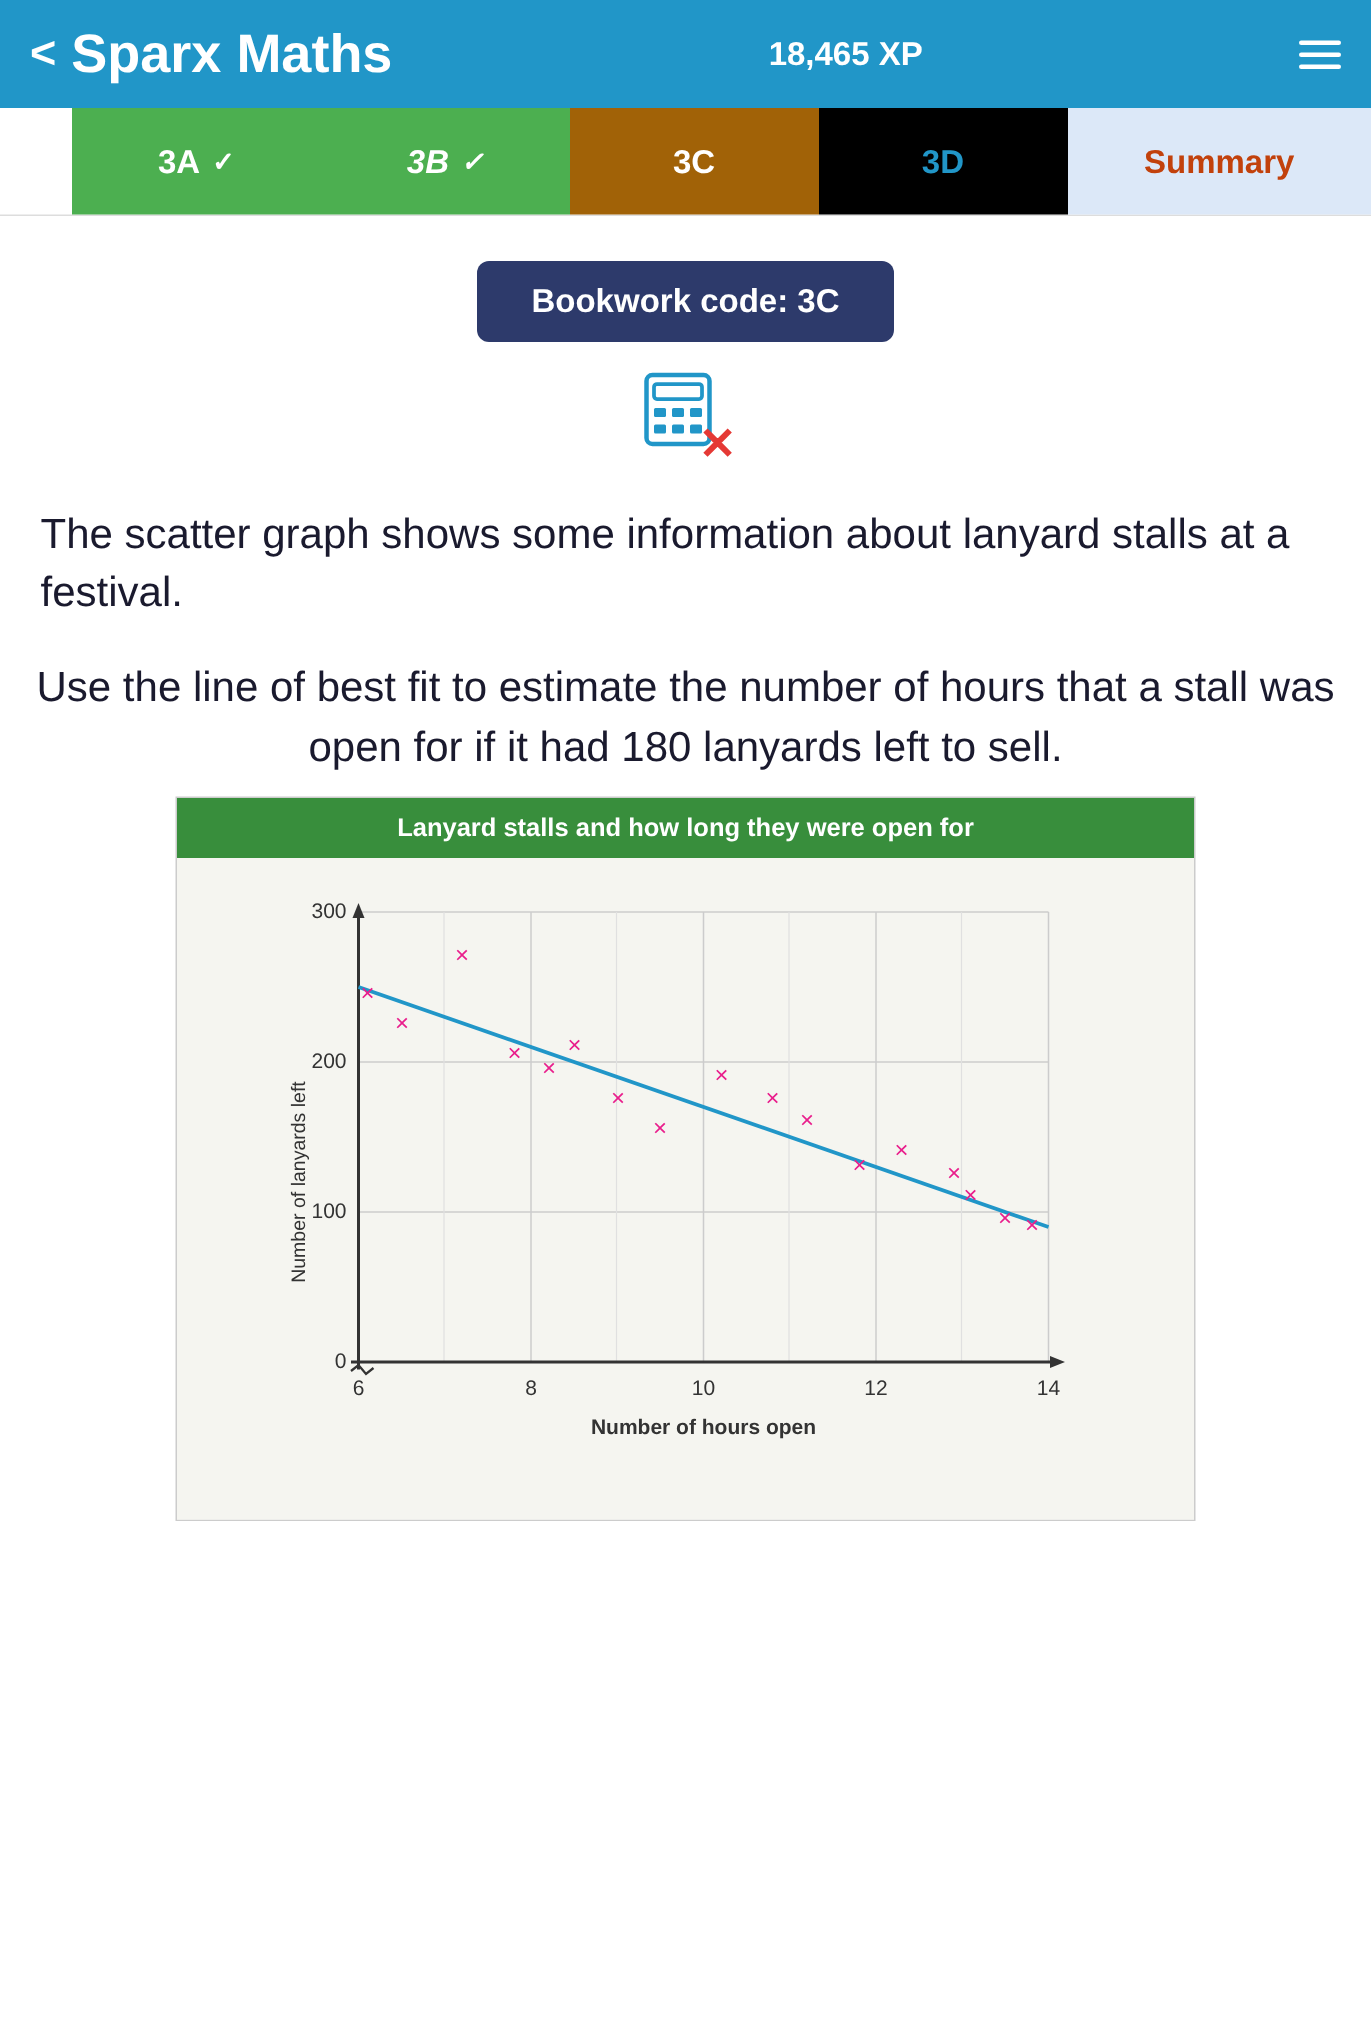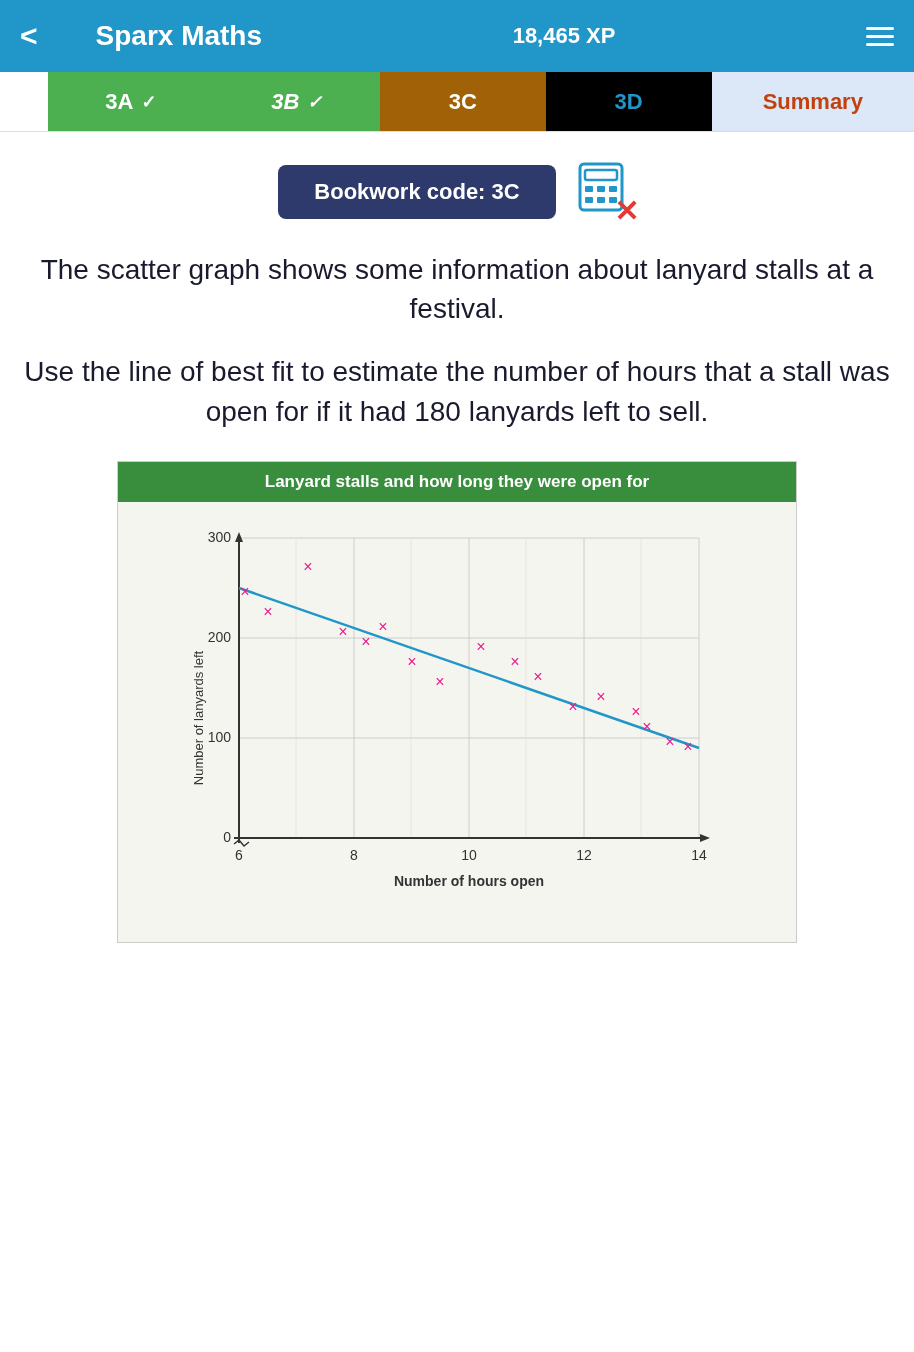--- a/index.html
+++ b/index.html
@@ -27,23 +27,22 @@
     }
     .back-arrow {
       color: #fff;
       font-size: 30px;
       font-weight: bold;
       cursor: pointer;
       line-height: 1;
     }
     .header-title {
       color: #fff;
-      font-size: 28px;
+      font-size: 36px;
       font-weight: 800;
-      margin-left: 48px;
     }
     .header-xp {
       color: #fff;
       font-size: 22px;
       font-weight: 700;
     }
     .header-menu {
       color: #fff;
       font-size: 28px;
       cursor: pointer;
@@ -56,21 +55,21 @@
       width: 28px;
       height: 3px;
       background: #fff;
       border-radius: 2px;
     }
 
     
     .tabs {
       display: flex;
       align-items: stretch;
-      height: 60px;
+      height: 72px;
       border-bottom: 1px solid #ddd;
       padding-left: 48px;
     }
     .tab {
       display: flex;
       align-items: center;
       justify-content: center;
       padding: 0 22px;
       font-size: 22px;
       font-weight: 700;
@@ -116,20 +115,21 @@
     }
 
     
     .bookwork-row {
       display: flex;
       align-items: center;
       gap: 20px;
       margin-bottom: 28px;
       width: 100%;
       justify-content: center;
+      flex-direction: column;
     }
     .bookwork-badge {
       background: #2d3a6b;
       color: #fff;
       font-size: 22px;
       font-weight: 600;
       padding: 14px 36px;
       border-radius: 8px;
     }
     .calc-icon {
@@ -148,31 +148,31 @@
       color: #e53935;
       font-size: 30px;
       font-weight: 900;
       line-height: 1;
     }
 
     
     .question-text {
       font-size: 28px;
       color: #1a1a2e;
-      text-align: center;
+      text-align: left;
       line-height: 1.4;
       margin-bottom: 24px;
       max-width: 860px;
     }
     .question-text-2 {
       font-size: 28px;
       color: #1a1a2e;
       text-align: center;
       line-height: 1.4;
-      margin-bottom: 30px;
+      margin-bottom: 14px;
       max-width: 900px;
     }
 
     
     .chart-container {
       width: 680px;
       border: 1px solid #ccc;
       background: #fff;
     }
     .chart-title-bar {

